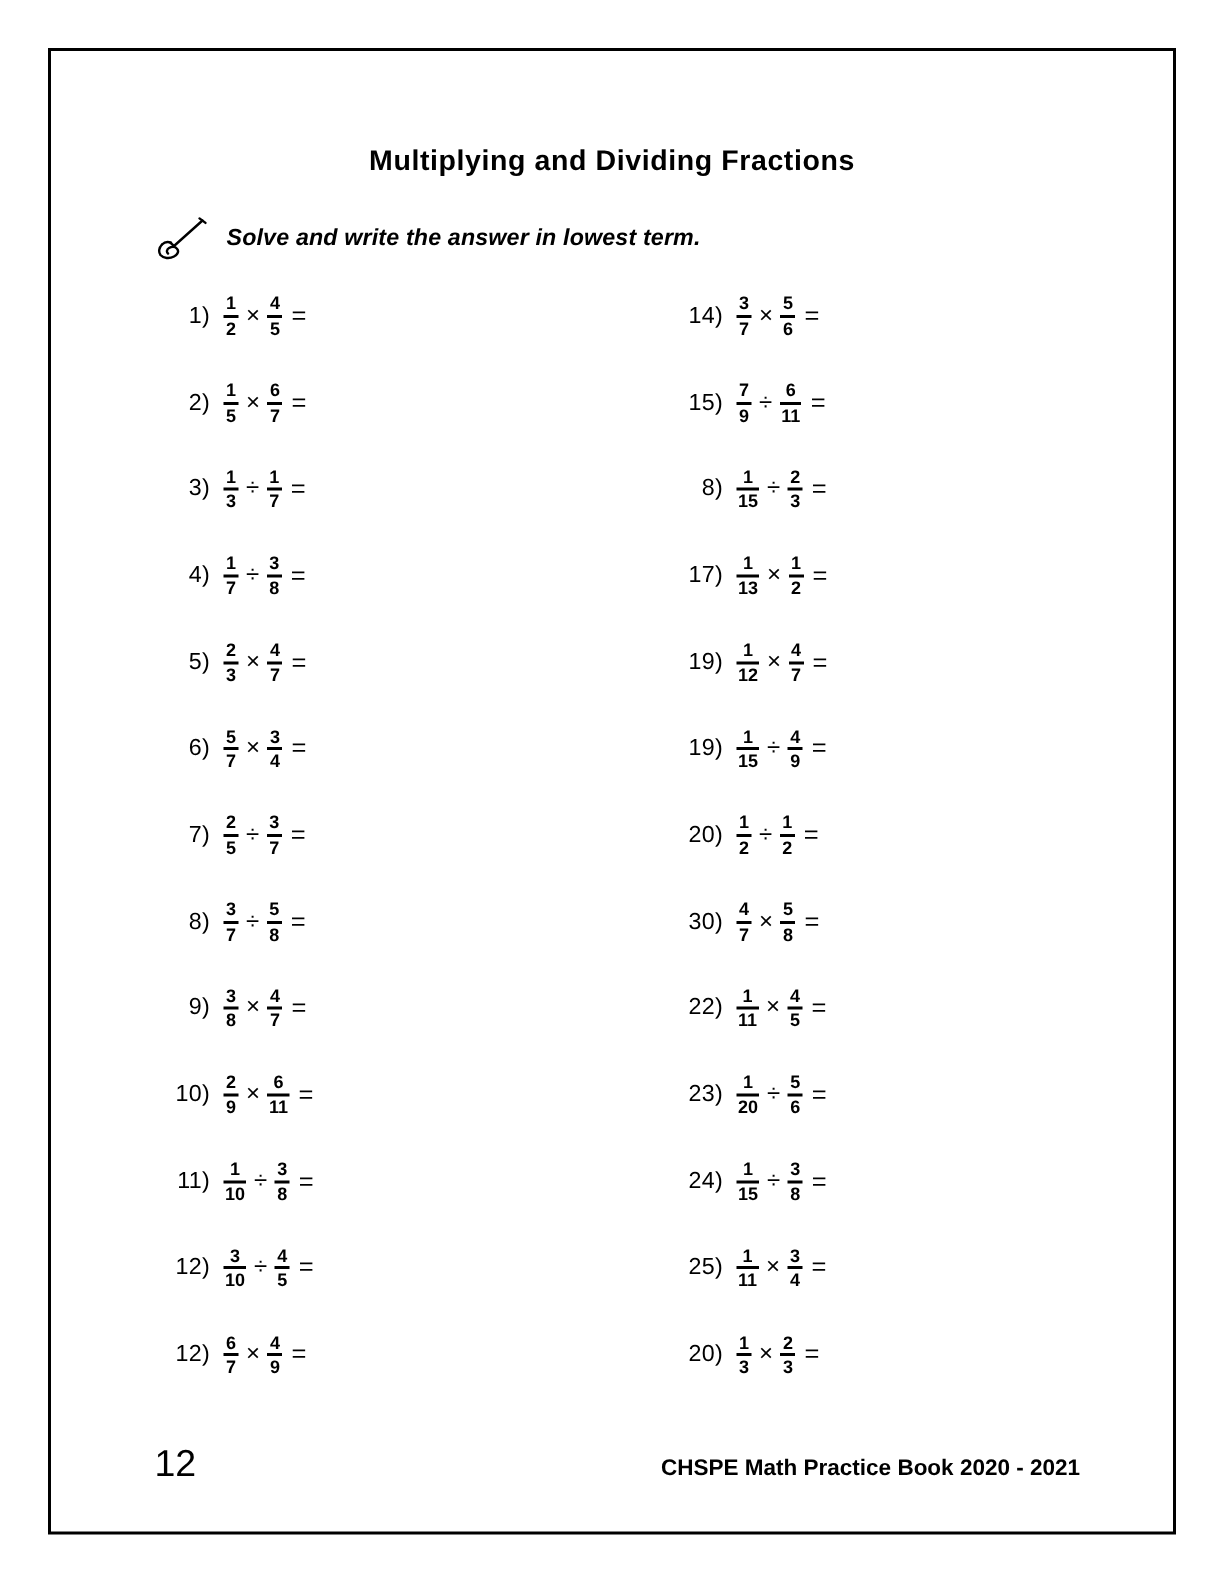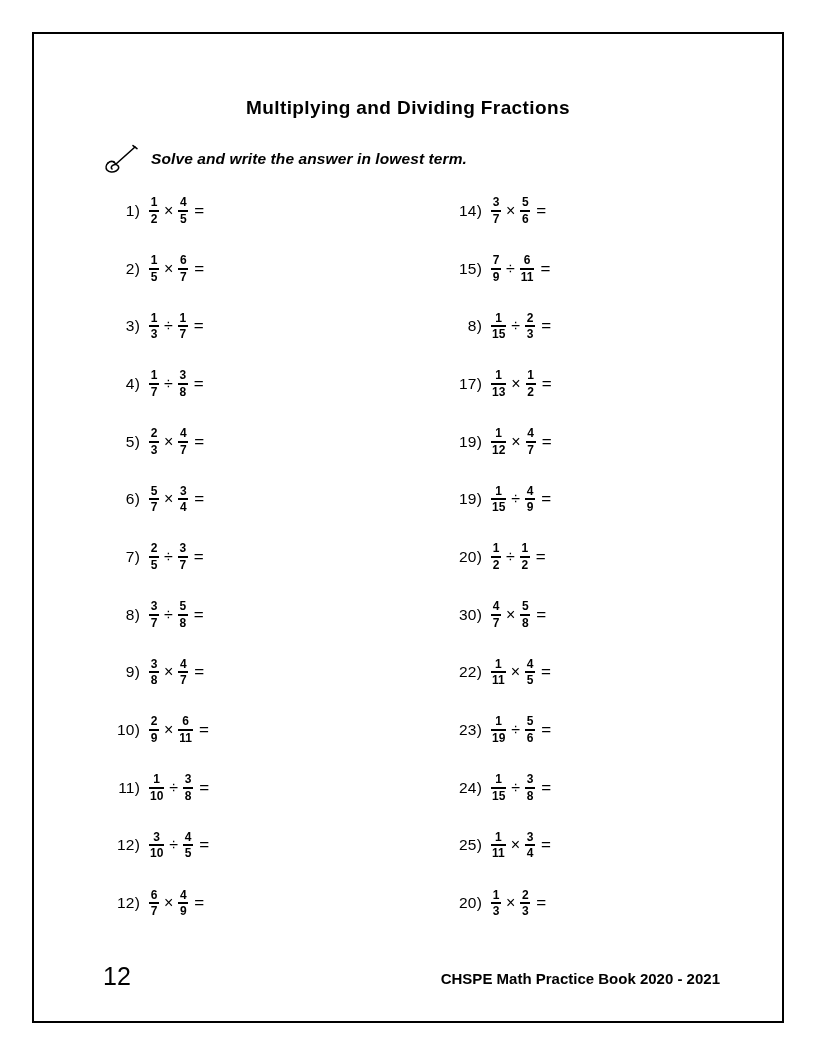--- a/index.html
+++ b/index.html
@@ -460,21 +460,21 @@
       <span class="fbar"></span>
       <span class="fden">5</span>
     </span>
     <span class="eq">=</span>
   </div>
       <div class="problem-row">
     <span class="plabel">23)</span>
     <span class="frac">
       <span class="fnum">1</span>
       <span class="fbar"></span>
-      <span class="fden">19</span>
+      <span class="fden">20</span>
     </span>
     <span class="op">÷</span>
     <span class="frac">
       <span class="fnum">5</span>
       <span class="fbar"></span>
       <span class="fden">6</span>
     </span>
     <span class="eq">=</span>
   </div>
       <div class="problem-row">

